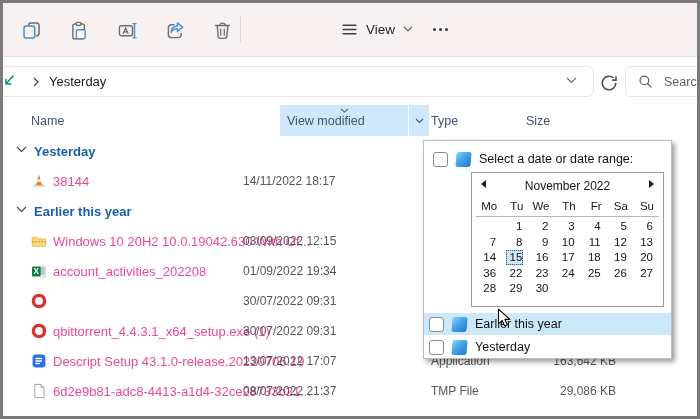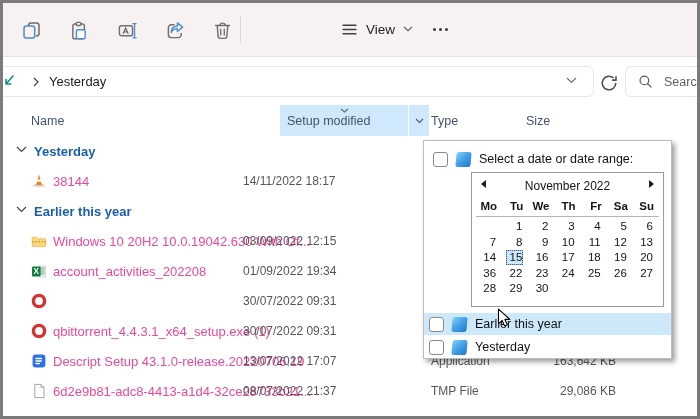--- a/index.html
+++ b/index.html
@@ -60,21 +60,21 @@
 
   
   .cal{position:absolute;left:47px;top:31px;width:193px;height:135px;border:1px solid #9b9b9b;box-sizing:border-box;font-size:11.5px;color:#141414;background:#fff;}
   .cal-head{position:relative;height:25px;display:flex;align-items:center;justify-content:center;font-size:12px;}
   .cal-arrow{position:absolute;top:7px;width:0;height:0;border-top:4.5px solid transparent;border-bottom:4.5px solid transparent;cursor:default;}
   .cal-prev{left:9px;border-right:5.5px solid #1b1b1b;}
   .cal-next{right:9px;border-left:5.5px solid #1b1b1b;}
   .cal-days{display:grid;grid-template-columns:repeat(7,1fr);margin:0 4px;border-bottom:1px solid #b5b5b5;padding-bottom:2px;}
   .cal-grid{display:grid;grid-template-columns:repeat(7,1fr);grid-auto-rows:15.5px;margin:2px 4px 0 4px;}
   .cal-cell{text-align:right;padding-right:5px;line-height:15px;}
-  .cal-dayname{line-height:16px;font-weight:bold;}
+  .cal-dayname{line-height:16px;}
   .dnum{display:inline-block;min-width:15px;padding:0 1px;}
   .sel{background:#cde6f8;outline:1px dotted #40618c;outline-offset:-1px;box-shadow:0 0 0 1px #8fbde8 inset;}
 
   .cursor{position:absolute;left:494px;top:305px;z-index:10;}
 </style>
 </head>
 <body>
 
 <div class="window">
 
@@ -183,21 +183,21 @@
           <path d="M10.4 10.4 14 14" stroke="#5f5f5f" stroke-width="1.3" stroke-linecap="round"></path>
         </svg>
       </span>
       <span>Search Downloads</span>
     </div>
   </div>
 
   <div class="headers">
     <div class="hd hd-name">Name</div>
     <div class="hd hd-date">
-      <span>Setup modified</span>
+      <span>View modified</span>
     </div>
     <span class="hd-sort-chevron">
       <svg width="9" height="5" viewBox="0 0 9 5" fill="none">
           <path d="M1 1l3.5 3L8 1" stroke="#5a6a80" stroke-width="1.1"></path>
         </svg>
     </span>
     <div class="hd-filter">
       <span>
         <svg width="9" height="6" viewBox="0 0 9 6" fill="none">
             <path d="M1 1l3.5 3.4L8 1" stroke="#4a5a70" stroke-width="1.1"></path>

